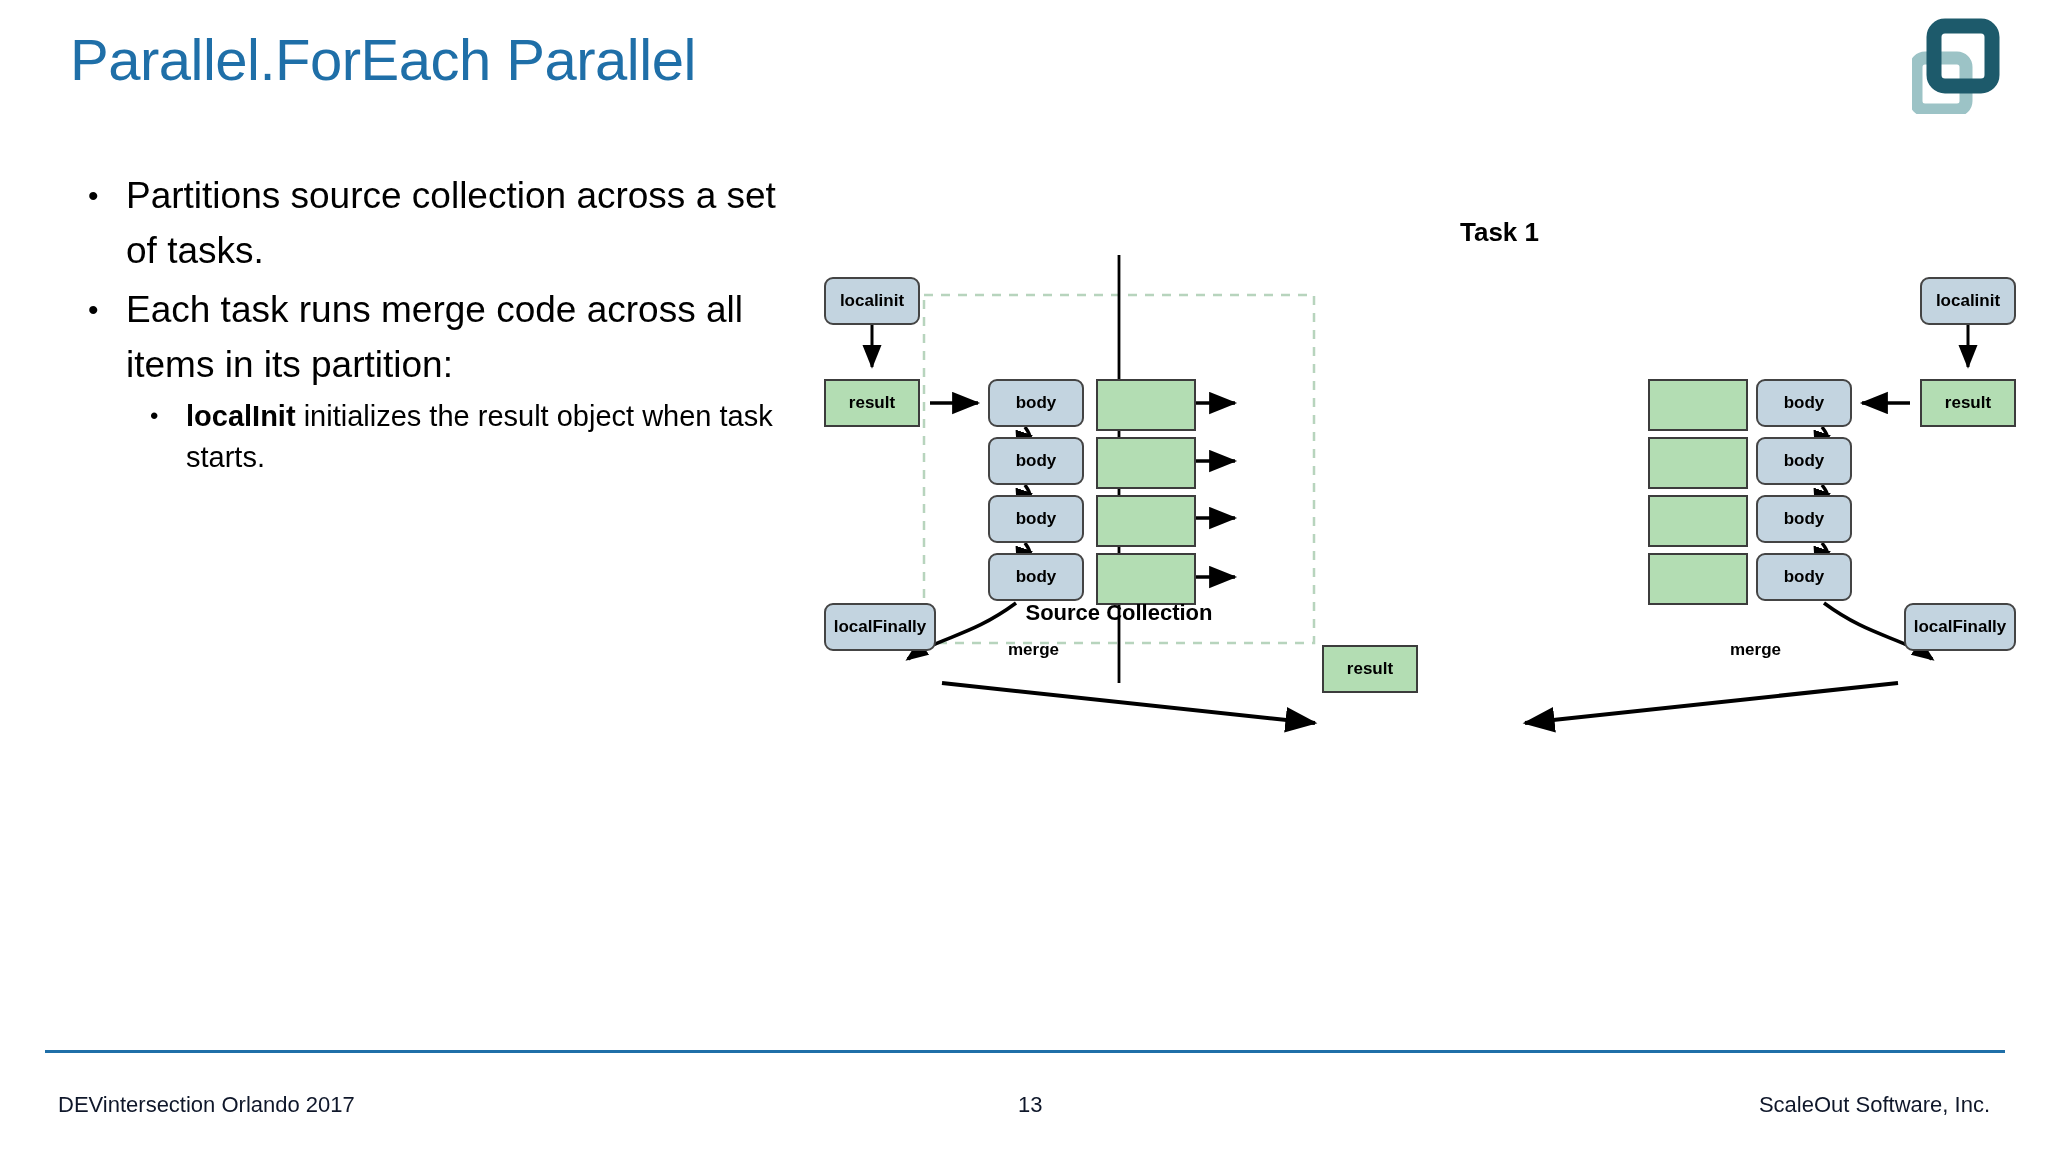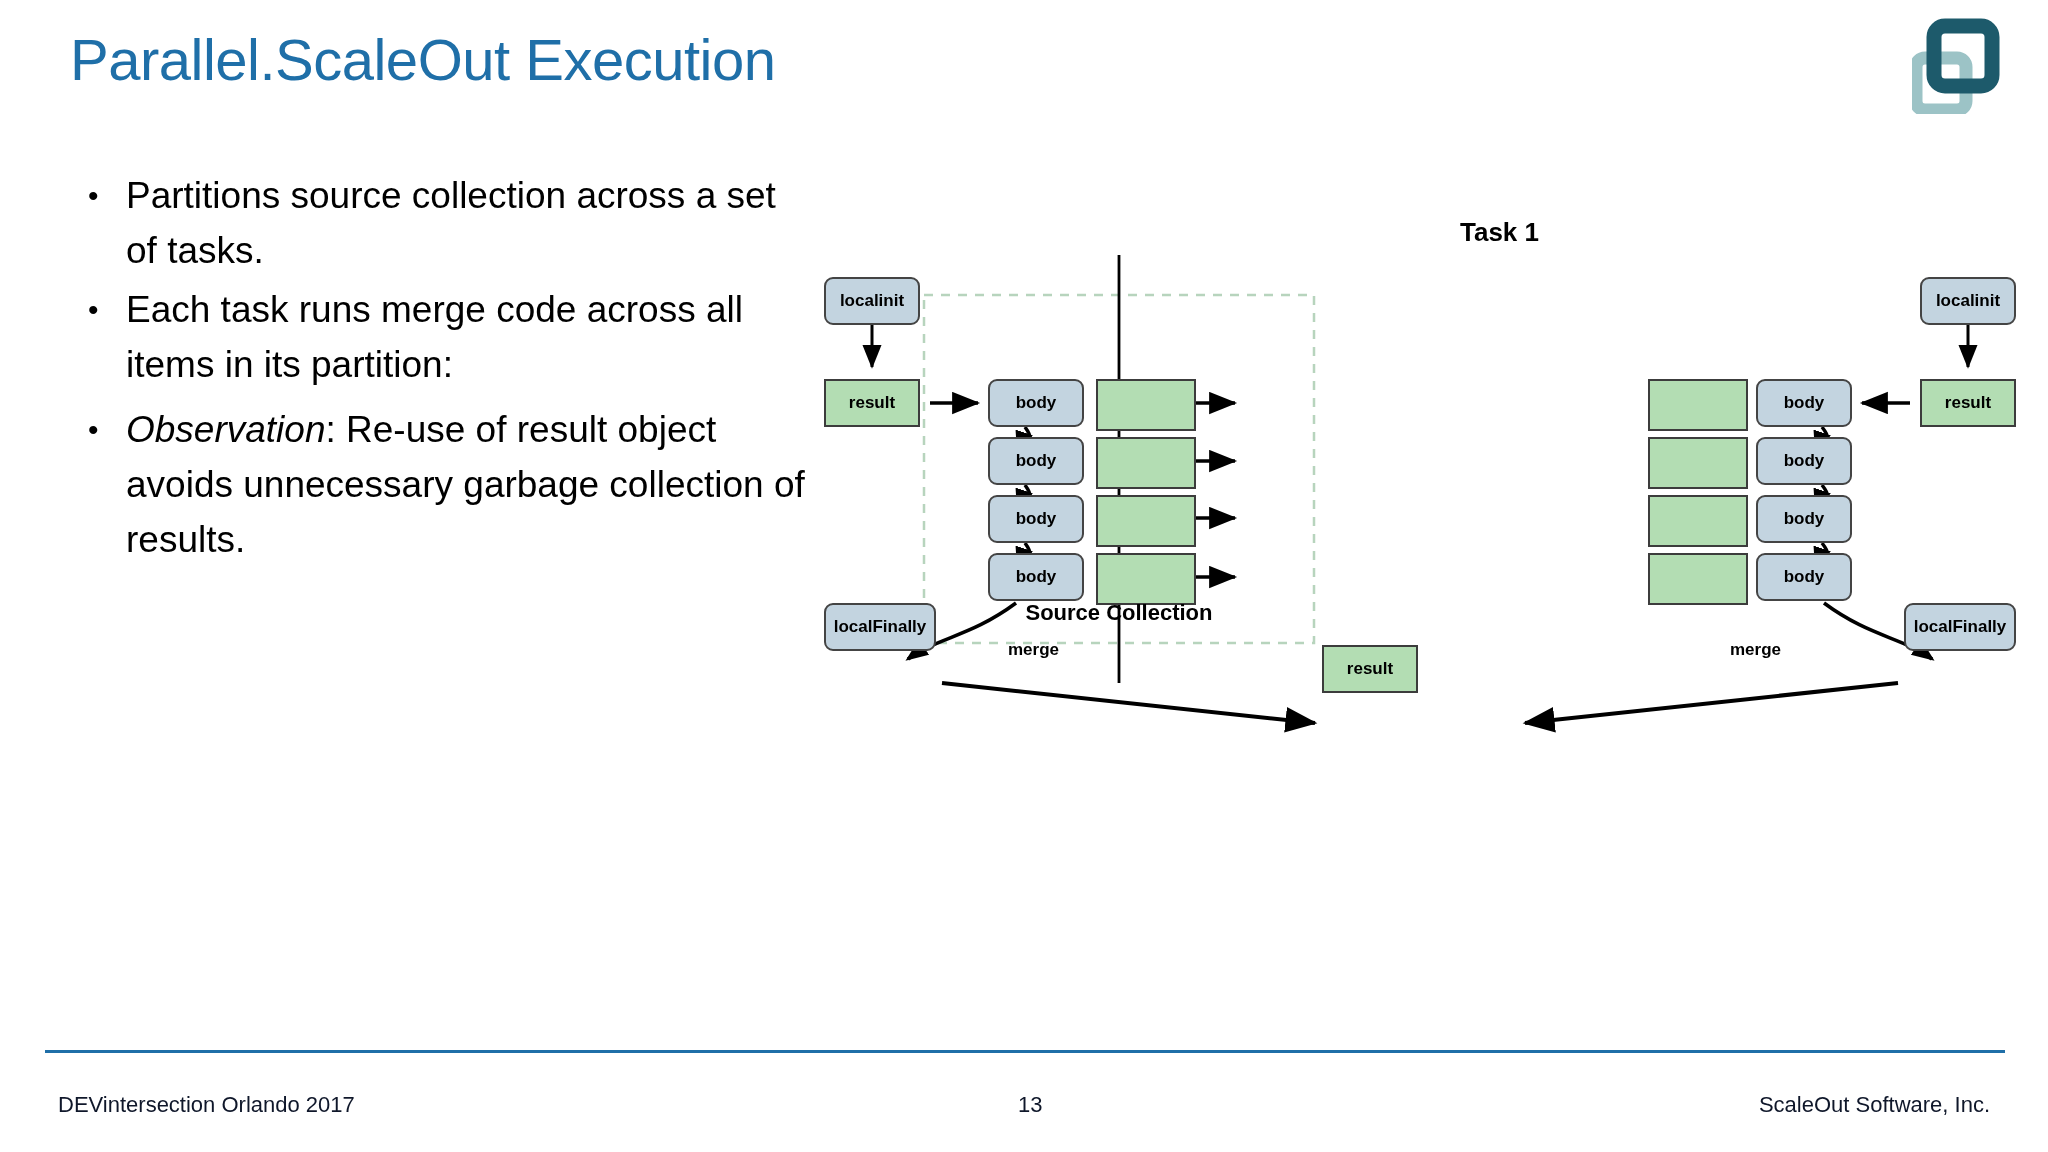--- a/index.html
+++ b/index.html
@@ -134,45 +134,45 @@
     color: #0f172a;
     white-space: nowrap;
   }
   #footer-left  { left: 58px; }
   #footer-page  { left: 1018px; }
   #footer-right { right: 58px; }
 </style>
 </head>
 <body>
 
-<div id="slide-title">Parallel.ScaleOut Execution</div>
+<div id="slide-title">Parallel.ForEach Parallel</div>
 
 <div id="logo">
   <svg width="104" height="96" viewBox="0 0 104 96">
     <rect x="4" y="40" width="50" height="52" rx="9" ry="9" fill="none" stroke="#9cc3c6" stroke-width="13"></rect>
     <rect x="22" y="8" width="58" height="60" rx="11" ry="11" fill="none" stroke="#1d5a6b" stroke-width="15"></rect>
   </svg>
 </div>
 
 <div id="bullets">
 
   <div class="b1">
     <span>Partitions source collection across a set of tasks.</span>
   </div>
 
   <div class="b1">
     <span>Each task runs merge code across all items in its partition:</span>
   </div>
 
-
-
-
-  <div class="b1" style="margin-top:10px;">
-    <span class="em">Observation</span><span>: Re-use of result object avoids unnecessary garbage collection of results.</span>
-  </div>
+  <div class="b2">
+    <span class="kw">localInit</span><span> initializes the result object when task starts.</span>
+  </div>
+
+
+
 
 </div>
 
 <div id="diagram">
 
   <svg width="1210" height="700" viewBox="0 0 1210 700">
     <defs>
       <marker id="ah" markerWidth="9" markerHeight="9" refX="7.4" refY="3.2" orient="auto" markerUnits="strokeWidth">
         <path d="M0,0 L8,3.2 L0,6.4 z" fill="#000"></path>
       </marker>

